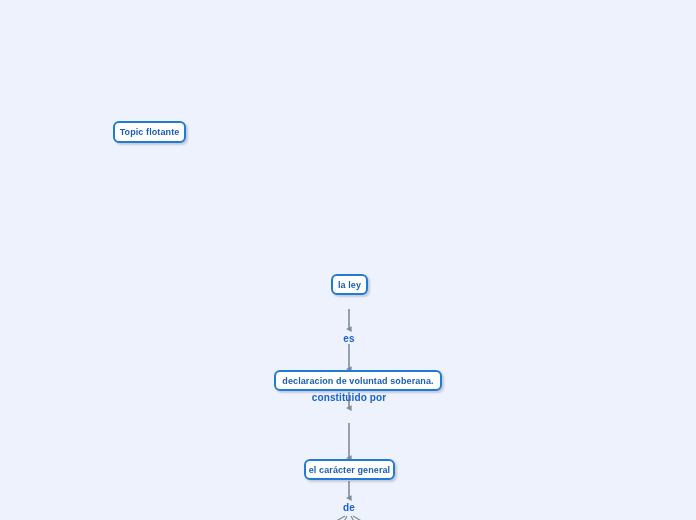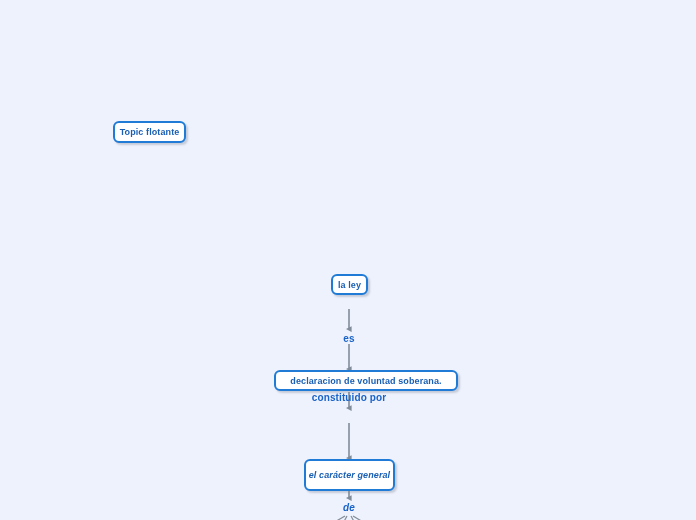--- a/index.html
+++ b/index.html
@@ -80,26 +80,26 @@
   </svg>
 
   <div class="node" id="floating-node" style="left: 113px; top: 85px; width: 73px; height: 22px;">
     <span>Topic flotante</span>
   </div>
 
   <div id="node-layer">
       <div class="node" style="left: 331px; top: 238px; width: 37px; height: 21px;">
         <span>la ley</span>
       </div>
-      <div class="node" style="left: 274px; top: 334px; width: 184px; height: 21px;">
+      <div class="node" style="left: 274px; top: 334px; width: 168px; height: 21px;">
         <span>declaracion de voluntad soberana.</span>
       </div>
-      <div class="node" style="left: 304px; top: 423px; width: 91px; height: 32px; font-style: italic;">
+      <div class="node" style="left: 304px; top: 423px; width: 91px; height: 21px;">
         <span>el carácter general</span>
       </div>
     </div>
   <div id="label-layer">
       <div class="edge-label" style="left: 349px; top: 297px;">es</div>
       <div class="edge-label" style="left: 349px; top: 356px;">constituido por</div>
-      <div class="edge-label" style="left: 349px; top: 466px; font-style: italic;">de</div>
+      <div class="edge-label" style="left: 349px; top: 466px;">de</div>
     </div>
 
 </div>
 
 </body></html>

